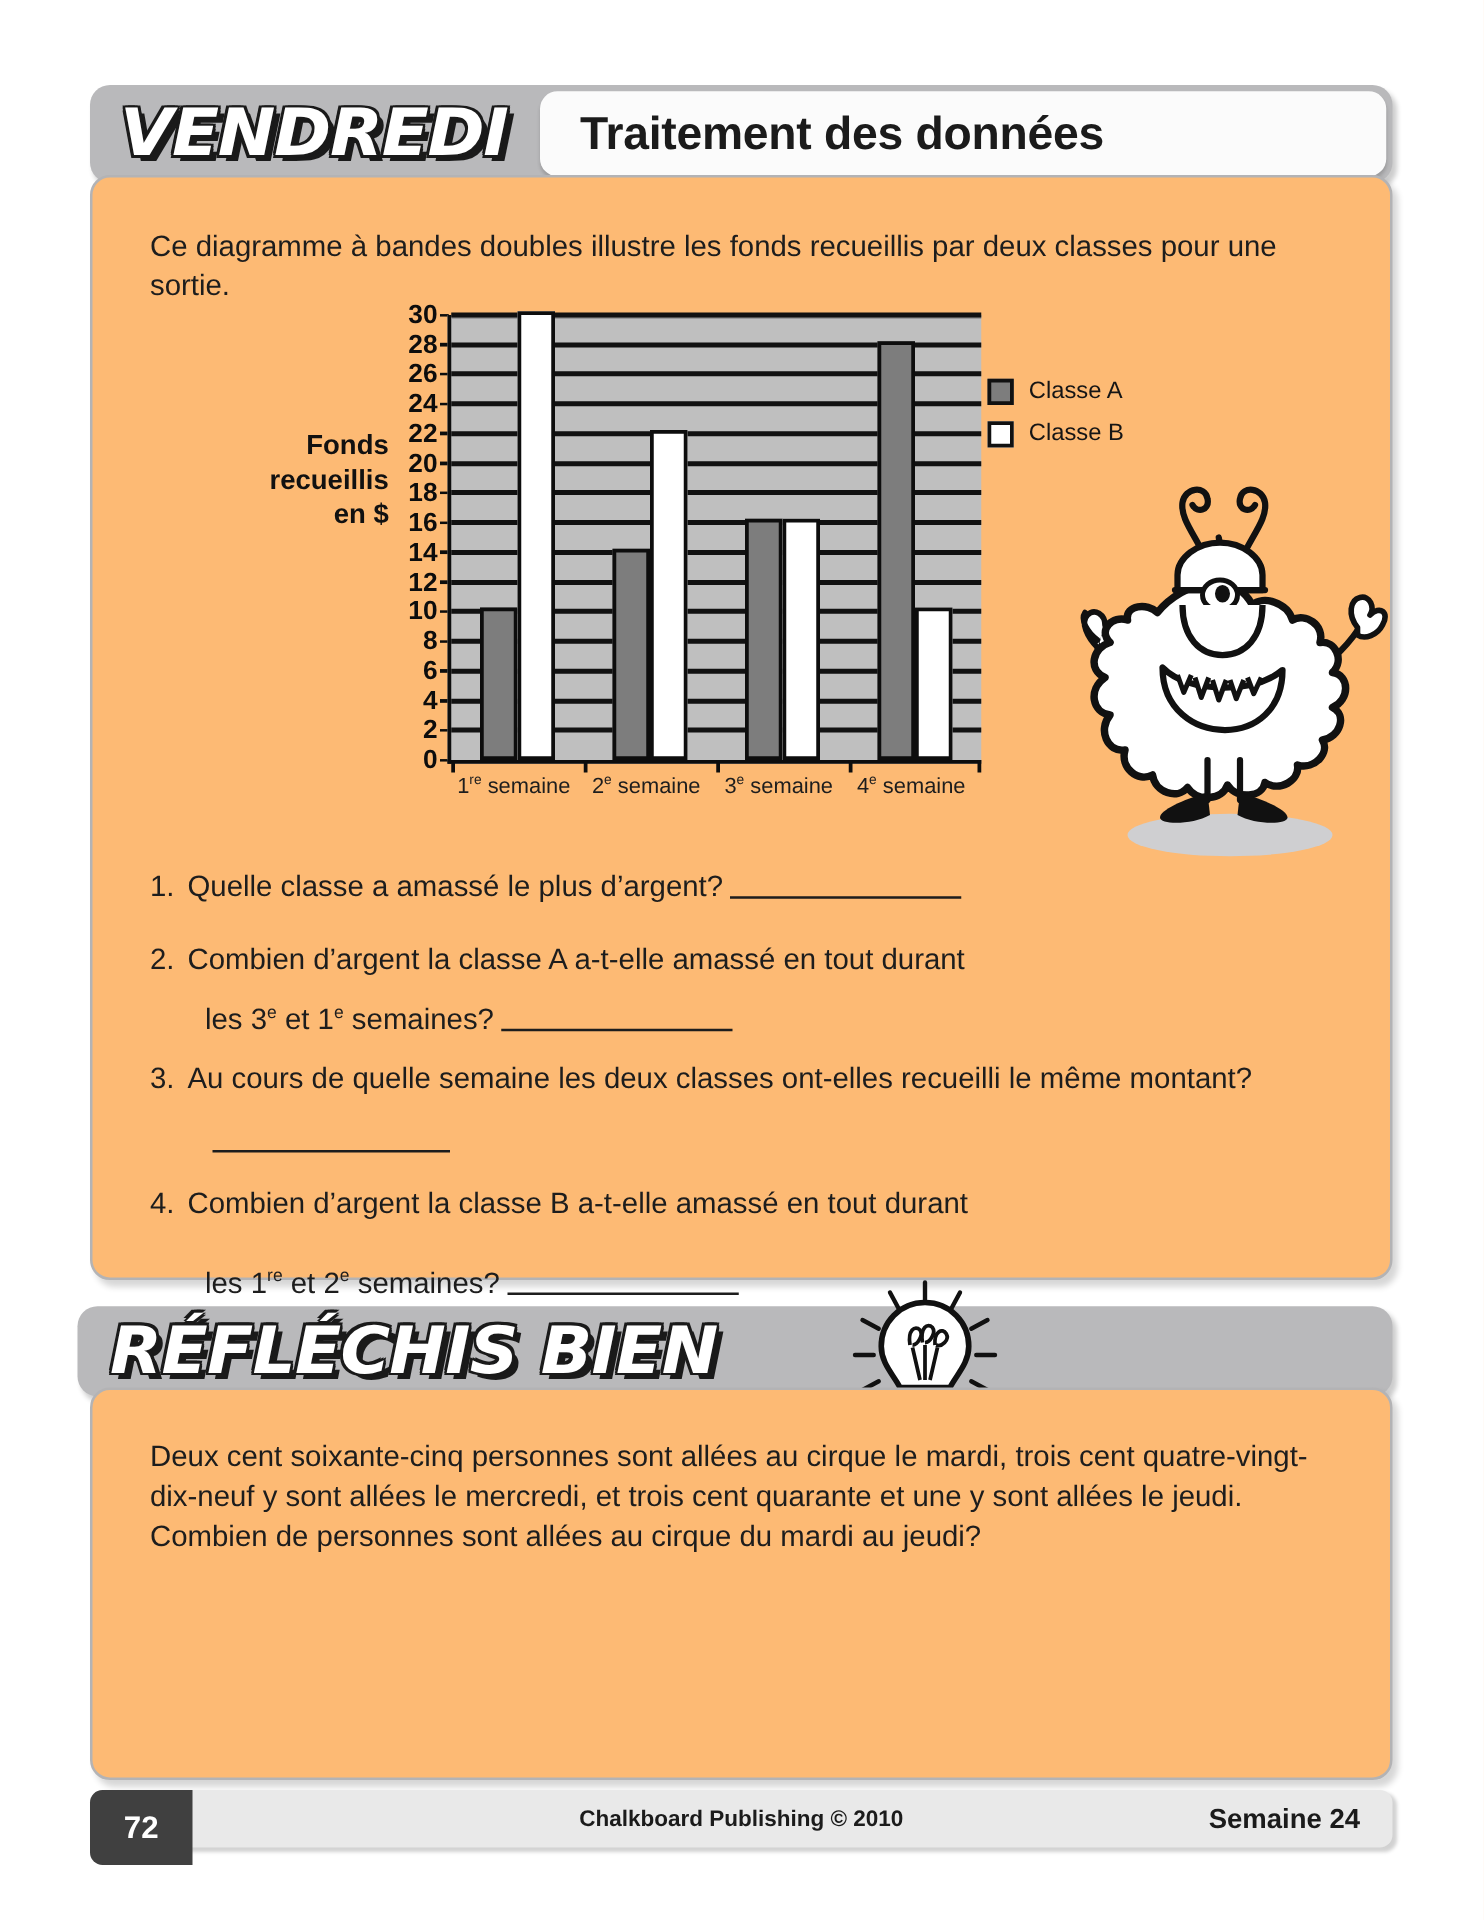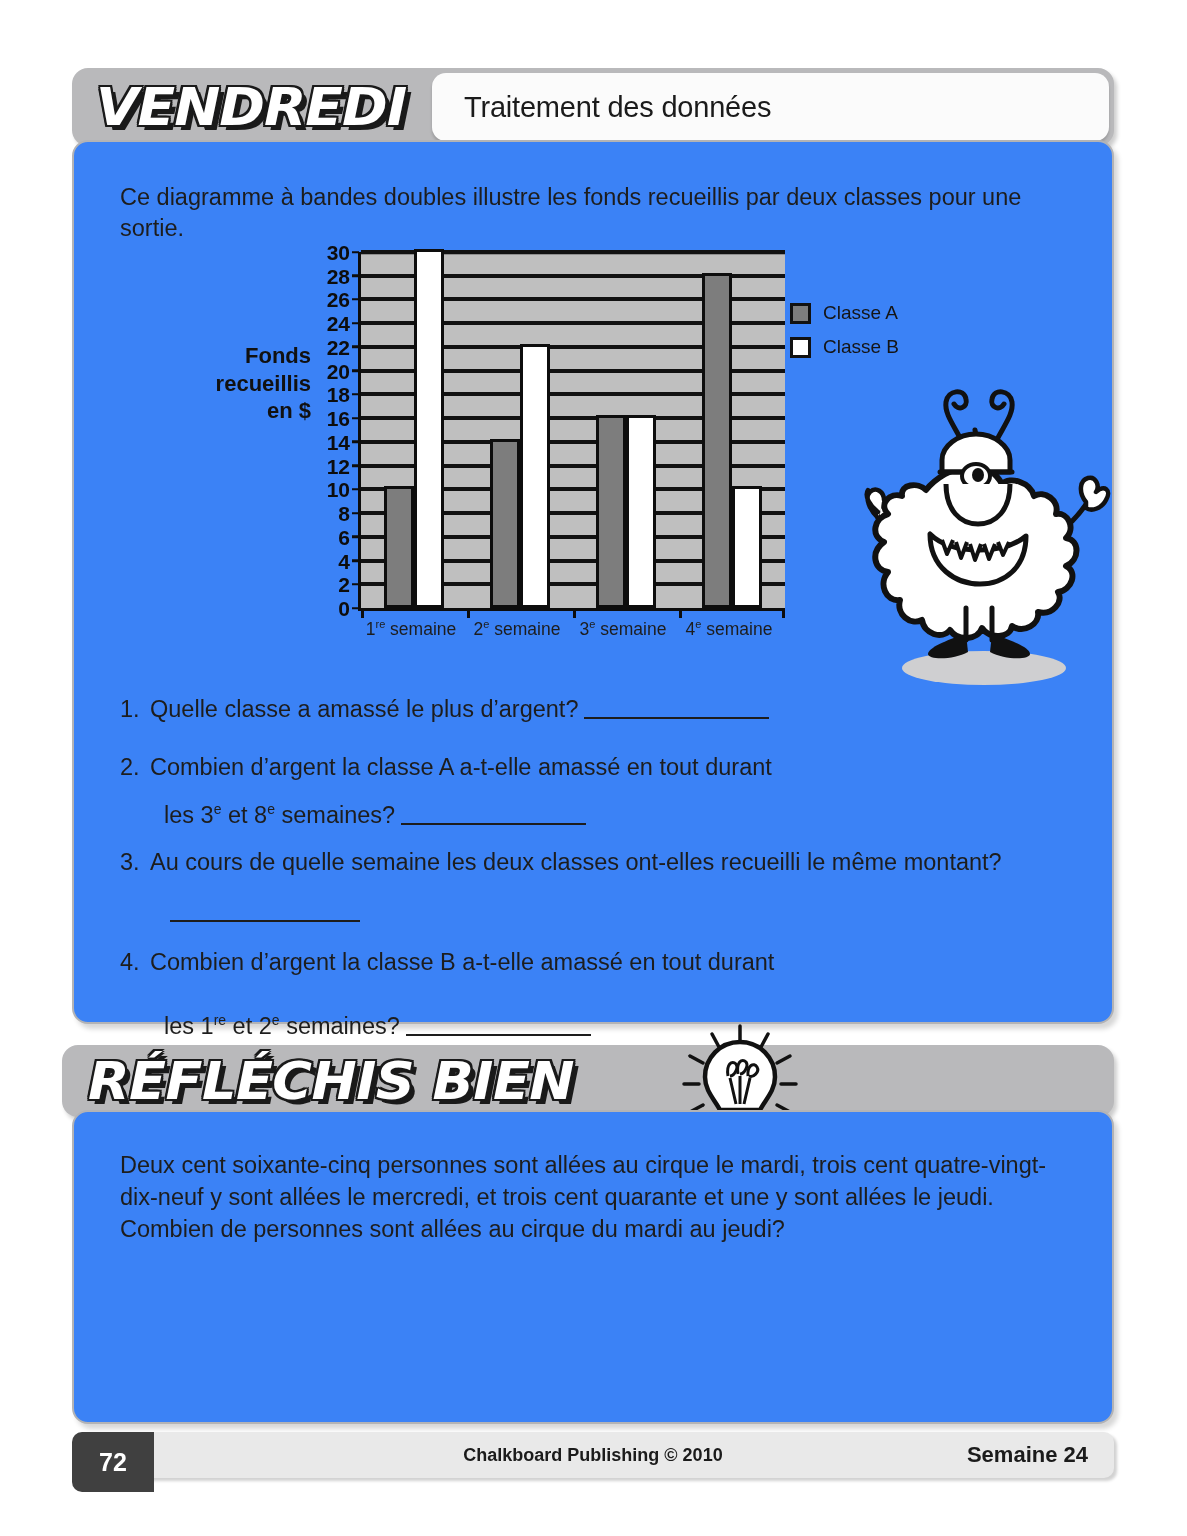--- a/index.html
+++ b/index.html
@@ -31,26 +31,26 @@
     color:#ffffff;
     transform:scaleX(1.06);transform-origin:left center;
     text-shadow:
       -2px 0 0 #1a1a1a, 2px 0 0 #1a1a1a, 0 -2px 0 #1a1a1a, 0 2px 0 #1a1a1a,
       -2px -2px 0 #1a1a1a, 2px -2px 0 #1a1a1a, -2px 2px 0 #1a1a1a, 2px 2px 0 #1a1a1a,
       5px 5px 0 #1a1a1a;
   }
   .hdr-title{
     position:absolute;left:392px;top:0px;height:78px;
     display:flex;align-items:center;
-    font-size:29px;font-weight:normal;color:#1b1b1b;letter-spacing:-.2px;
+    font-size:37px;font-weight:bold;color:#1b1b1b;letter-spacing:-.2px;
   }
 
   
   .card{
-    position:absolute;background:#3b82f6;
+    position:absolute;background:#fdba74;
     border:2px solid #b3b3b5;border-radius:16px;
     box-shadow:4px 5px 5px rgba(0,0,0,.16);
   }
   #main-card{left:72px;top:140px;width:1038px;height:880px;}
 
   .intro{
     position:absolute;left:46px;top:40px;width:940px;
     font-size:23.5px;line-height:1.33;color:#1d1d1d;
   }
 
@@ -296,21 +296,21 @@
     <span class="num">1.</span>
     <span class="body">
       <span>Quelle classe a amassé le plus d’argent?</span><span class="blank"></span>
     </span>
   </div>
 
   <div class="q" style="left:46px;top:610px;width:940px;">
     <span class="num">2.</span>
     <span class="body">
       <span>Combien d’argent la classe A a-t-elle amassé en tout durant</span>
-      <span style="display:block;margin-top:16px;margin-left:14px;"><span>les 3</span><sup class="ord">e</sup><span> et 8</span><sup class="ord">e</sup><span> semaines?</span><span class="blank"></span></span>
+      <span style="display:block;margin-top:16px;margin-left:14px;"><span>les 3</span><sup class="ord">e</sup><span> et 1</span><sup class="ord">e</sup><span> semaines?</span><span class="blank"></span></span>
     </span>
   </div>
 
   <div class="q" style="left:46px;top:705px;width:990px;">
     <span class="num">3.</span>
     <span class="body">
       <span>Au cours de quelle semaine les deux classes ont-elles recueilli le même montant?</span>
       <span style="display:block;margin-top:18px;margin-left:14px;"><span class="blank short"></span></span>
     </span>
   </div>

